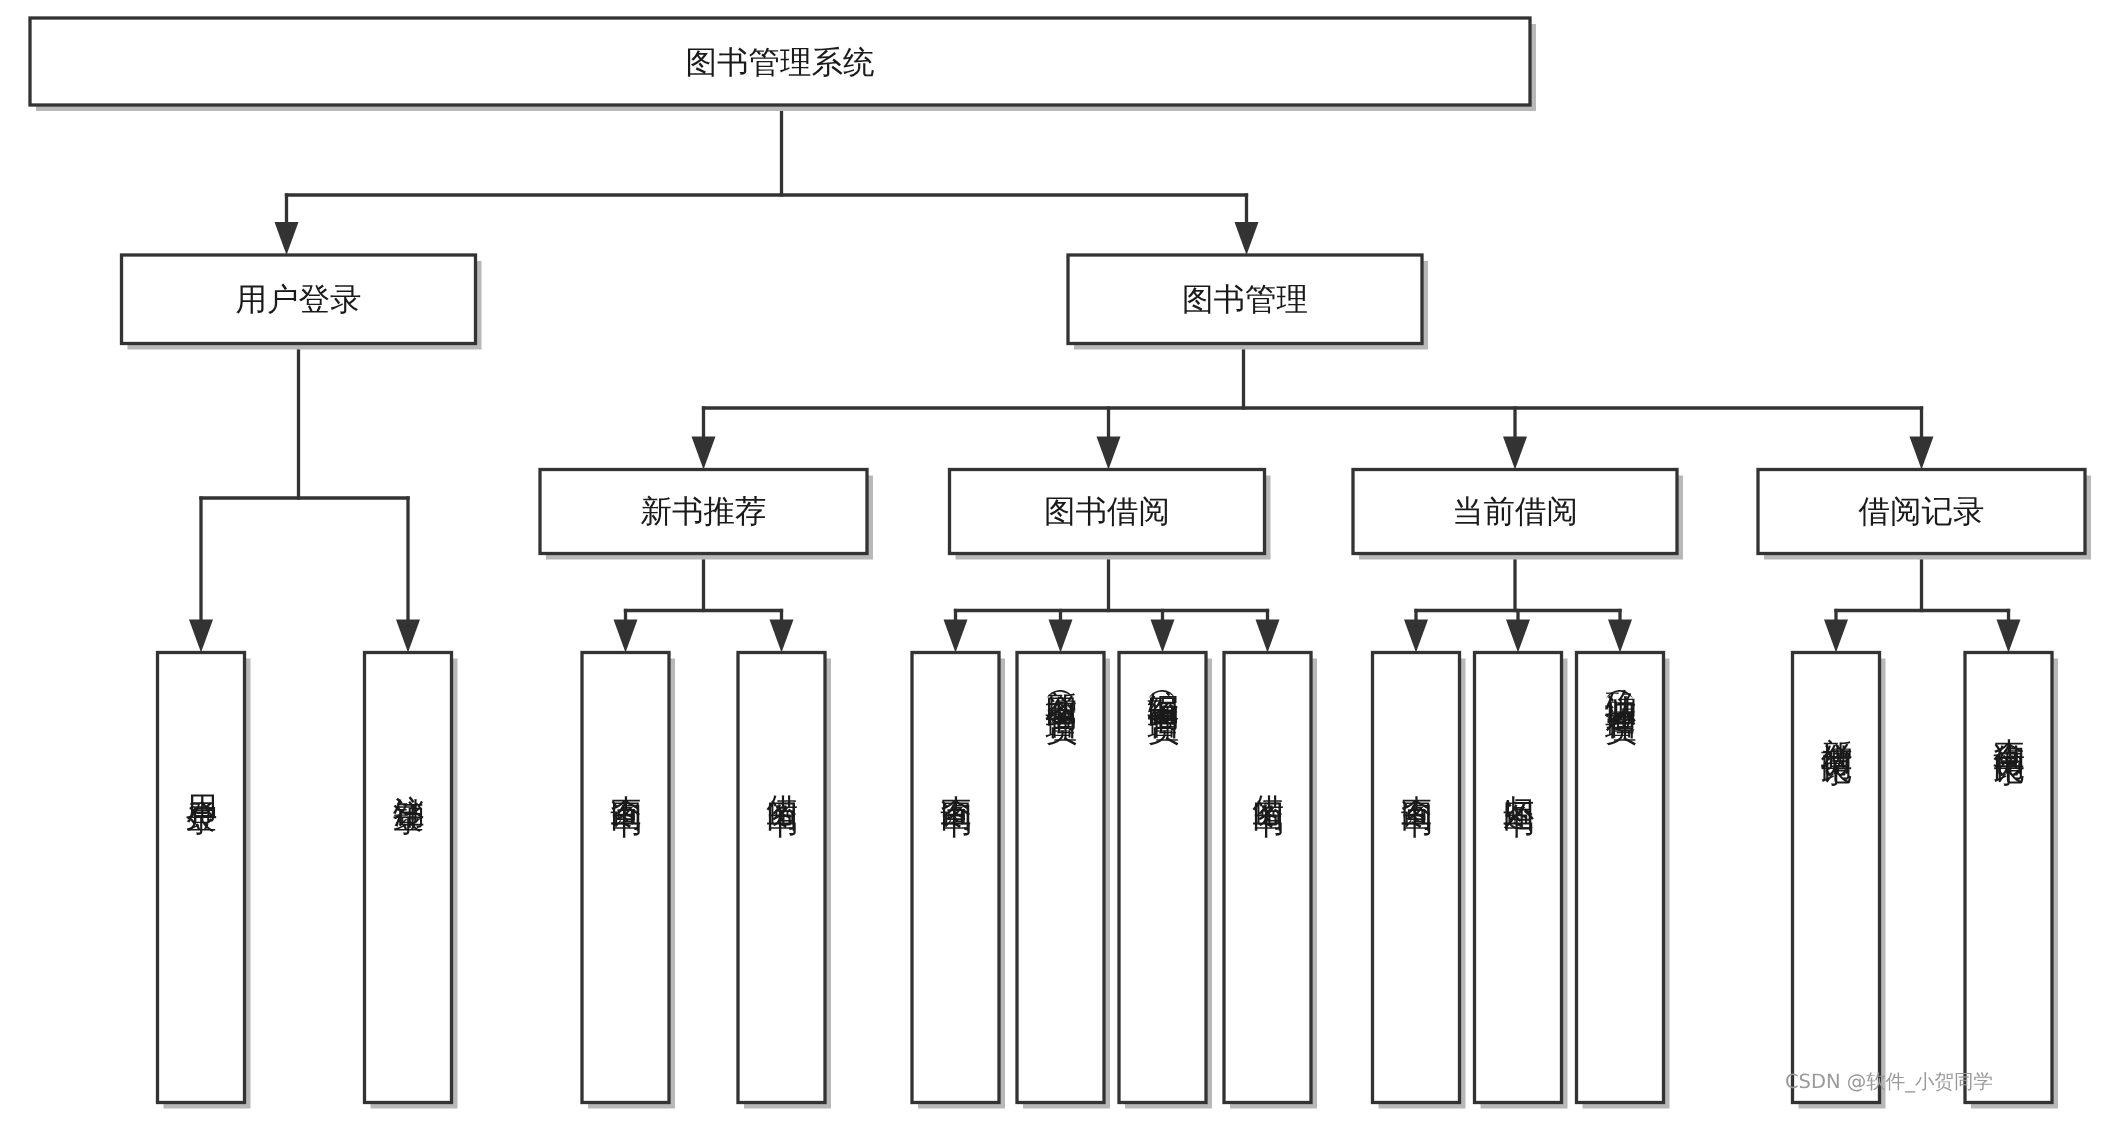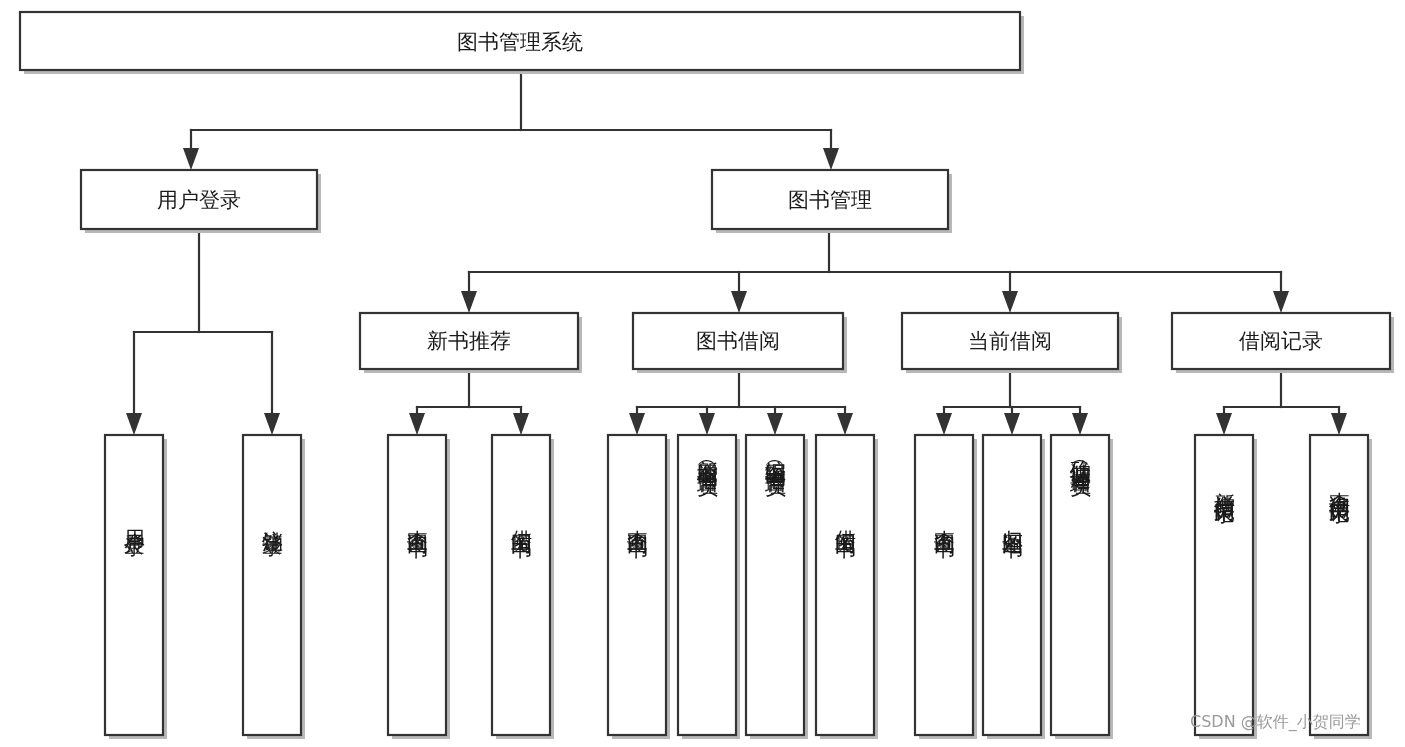--- a/index.html
+++ b/index.html
@@ -67,21 +67,21 @@
     line-height: 1.0;
     color: #1a1a1a;
     letter-spacing: 2.5px;
     white-space: nowrap;
   }
   .watermark {
     position: absolute;
     left: 1190px;
     top: 712px;
     font-family: "DejaVu Sans", "Liberation Sans", sans-serif;
-    font-size: 16px;
+    font-size: 13px;
     color: #9a9a9a;
     white-space: nowrap;
     pointer-events: none;
   }
 </style>
 </head>
 <body>
 
 <div id="diagram-root">
 

